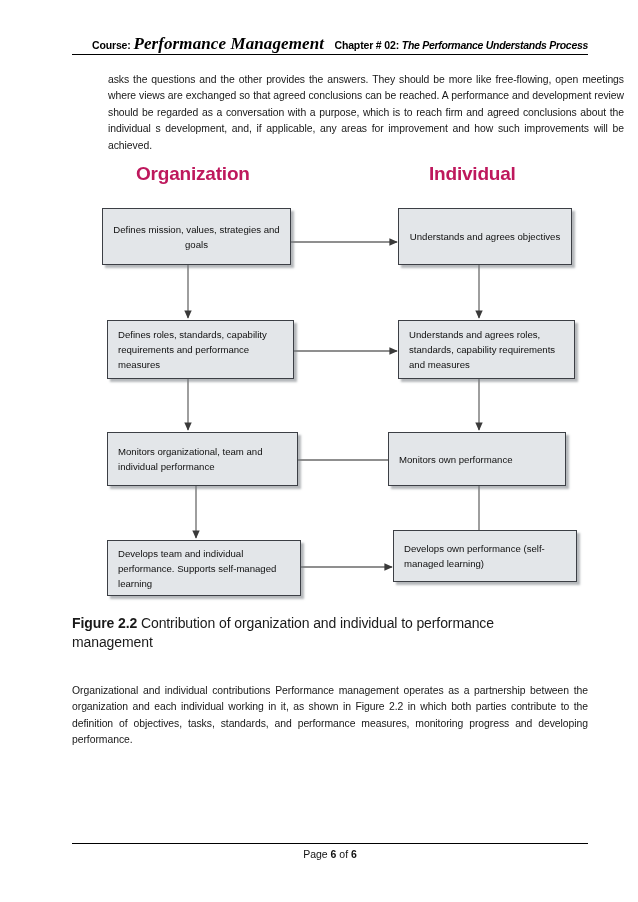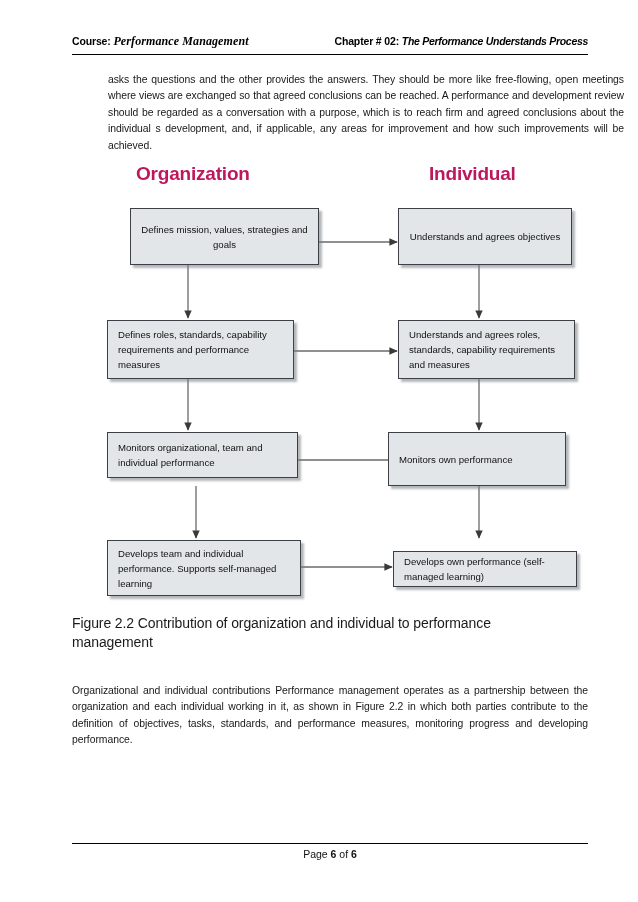--- a/index.html
+++ b/index.html
@@ -28,26 +28,26 @@
     top: 34px;
     width: 516px;
     display: flex;
     justify-content: space-between;
     align-items: baseline;
     font-size: 10.5px;
     font-weight: 700;
     letter-spacing: -0.15px;
     white-space: nowrap;
   }
-  .header .course-label { font-weight: 700; }
+  .header .course-label { font-weight: 700; margin-left: 20px; }
   .header .course-name {
     font-family: "Liberation Serif", serif;
     font-style: italic;
     font-weight: 700;
-    font-size: 12px;
+    font-size: 17px;
     letter-spacing: 0.1px;
     text-align: right;
   }
   .header .chapter-label { font-weight: 700; }
   .header .chapter-name {
     font-style: italic;
     font-weight: 700;
     letter-spacing: -0.3px;
   }
   .header-rule {
@@ -103,44 +103,44 @@
     color: #101010;
     padding: 7px 10px;
     display: flex;
     flex-direction: column;
     justify-content: center;
   }
   .node.center { align-items: center; text-align: center; }
   .node.left   { align-items: flex-start; text-align: left; }
 
   
-  .n-o1 { left: 102px; top: 53px;  width: 189px; height: 57px; margin-left: 28px; }
+  .n-o1 { left: 102px; top: 53px;  width: 189px; height: 57px; }
   .n-i1 { left: 398px; top: 53px;  width: 174px; height: 57px; }
   .n-o2 { left: 107px; top: 165px; width: 187px; height: 59px; }
   .n-i2 { left: 398px; top: 165px; width: 177px; height: 59px; }
-  .n-o3 { left: 107px; top: 277px; width: 191px; height: 46px; }
+  .n-o3 { left: 107px; top: 277px; width: 191px; height: 54px; }
   .n-i3 { left: 388px; top: 277px; width: 178px; height: 54px; }
   .n-o4 { left: 107px; top: 385px; width: 194px; height: 56px; }
-  .n-i4 { left: 393px; top: 396px; width: 184px; height: 36px; }
+  .n-i4 { left: 393px; top: 375px; width: 184px; height: 52px; }
 
   .connector { position: absolute; }
   .connector svg { display: block; overflow: visible; }
 
   
   .fig-caption {
     position: absolute;
     left: 72px;
     top: 614px;
     width: 500px;
     font-size: 14px;
     line-height: 19px;
     color: #1a1a1a;
     letter-spacing: -0.1px;
   }
-  .fig-caption .fig-num { font-weight: 400; }
+  .fig-caption .fig-num { font-weight: 700; }
 
   
   .footer-rule {
     position: absolute;
     left: 72px;
     top: 843px;
     width: 516px;
     height: 1px;
     background: #000000;
   }

